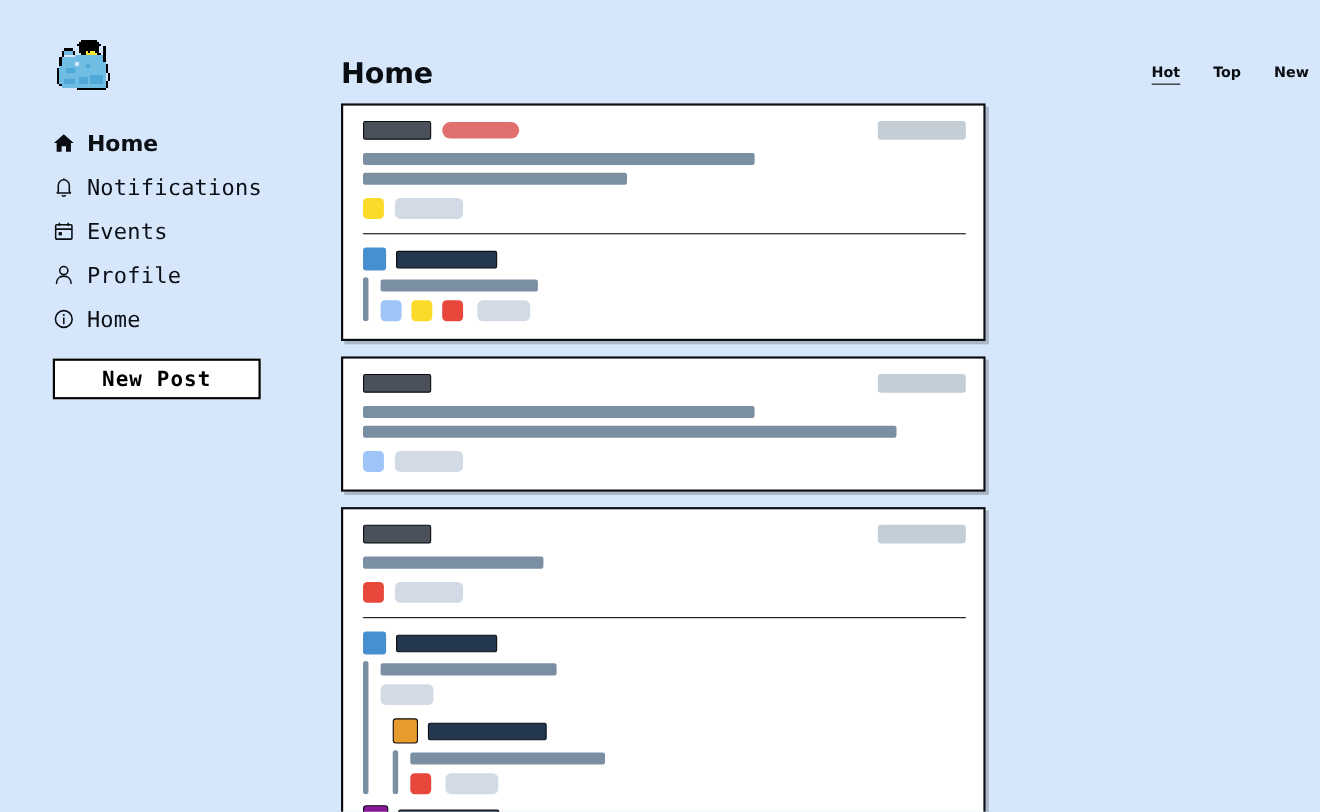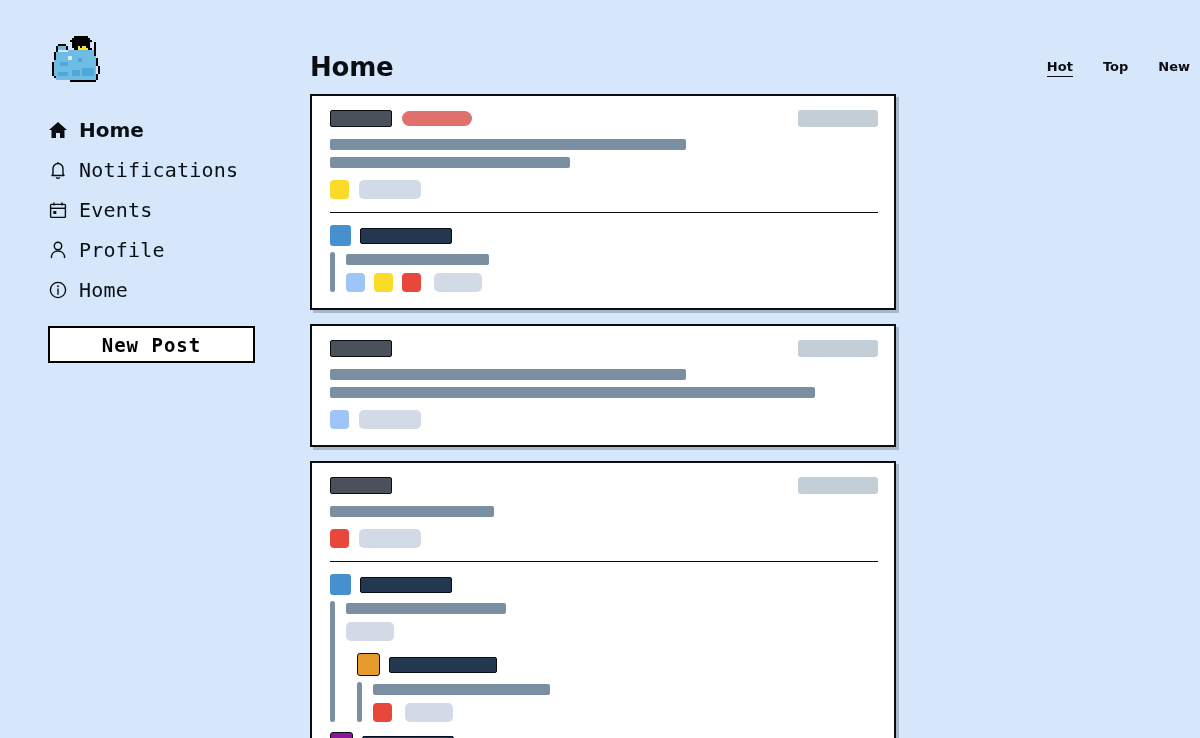--- a/index.html
+++ b/index.html
@@ -57,21 +57,21 @@
   .nav-ico {
     width: 20px; height: 20px;
     flex: 0 0 20px;
     display: flex;
     align-items: center;
     justify-content: center;
   }
   .nav-ico svg { display: block; }
   .new-post {
     margin-top: 16px;
-    width: 207px;
+    width: 189px;
     height: 37px;
     background: #ffffff;
     border: 2px solid #000000;
     color: #000000;
     font-family: "DejaVu Sans Mono", "Liberation Mono", monospace;
     font-size: 19px;
     font-weight: bold;
     letter-spacing: 1px;
     cursor: pointer;
     padding: 0;

